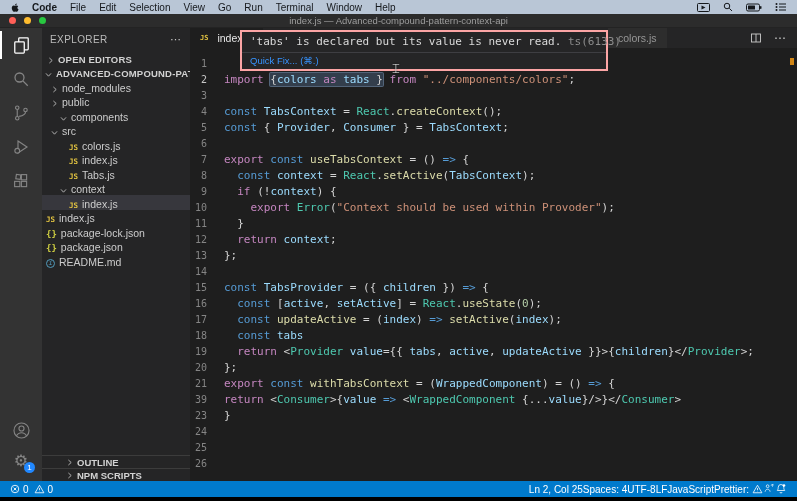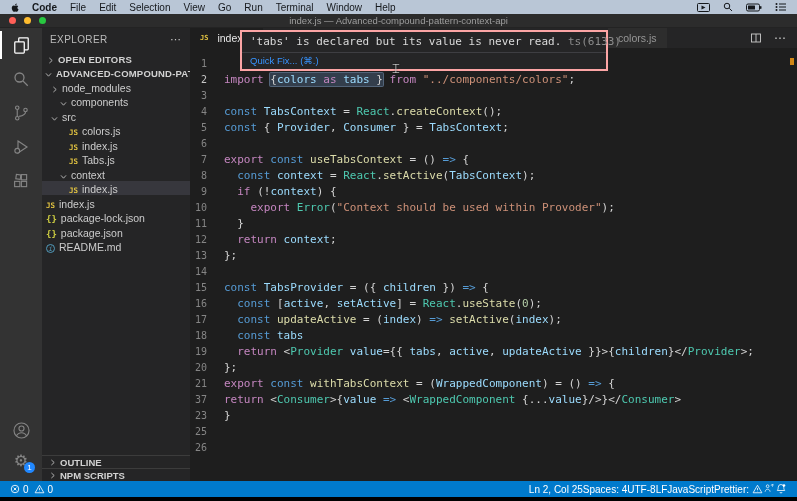--- a/index.html
+++ b/index.html
@@ -53,21 +53,21 @@
   .sb-row .chev { flex:none; color:#c5c5c5; margin-right:3px; }
   .sb-row .chev.exp { transform:rotate(90deg); }
   .sb-row.sel { background:#37373d; }
   .fi { flex:none; margin-right:4px; font-family:"DejaVu Sans Mono",monospace; }
   .fi.js { color:#e2c341; font-size:7.5px; font-weight:bold; }
   .fi.json { color:#cbcb41; font-size:9px; font-weight:bold; }
   .fi.info { width:9px; height:9px; border:1px solid #519aba; border-radius:50%; color:#519aba;
              font-size:7px; display:inline-flex; align-items:center; justify-content:center; font-style:italic; }
   .sb-panels { position:absolute; bottom:0; left:0; right:0; }
   .sb-panel { height:13px; border-top:1px solid #3c3c3c; display:flex; align-items:center;
-              font-size:9.5px; font-weight:bold; color:#d2d2d2; padding-left:6px; }
+              font-size:9.5px; font-weight:bold; color:#d2d2d2; padding-left:23px; }
   .sb-panel .chev { margin-right:3px; color:#c5c5c5; }
   
   .editor { flex:1; background:#1e1e1e; position:relative; overflow:hidden; }
   .tabbar { height:20px; background:#252526; display:flex; position:relative; }
   .tab { height:20px; display:flex; align-items:center; gap:5px; padding:0 10px; font-size:10.5px; }
   .tab.active { background:#1e1e1e; color:#e8e8e8; }
   .tab.inactive { position:absolute; left:418px; top:0; background:#2d2d2d; color:#969696; }
   .tab .fi.js { font-size:7px; }
   .editor-actions { position:absolute; right:10px; top:0; height:20px; display:flex; align-items:center; gap:12px; color:#cccccc; }
   .codearea {
@@ -238,20 +238,26 @@
           </svg>
         <span>ADVANCED-COMPOUND-PATTERN-C...</span>
       </div>
       <div id="tree">
           <div class="sb-row" style="padding-left: 8px;">
             <svg class="chev" viewBox="0 0 16 16" width="9" height="9">
               <path d="M6 3.5l5 4.5-5 4.5" fill="none" stroke="currentColor" stroke-width="1.5"></path>
             </svg>
             <span>node_modules</span>
           </div>
+          <div class="sb-row" style="padding-left: 8px;">
+            <svg class="chev" viewBox="0 0 16 16" width="9" height="9">
+              <path d="M6 3.5l5 4.5-5 4.5" fill="none" stroke="currentColor" stroke-width="1.5"></path>
+            </svg>
+            <span>public</span>
+          </div>
           <div class="sb-row" style="padding-left: 17px;">
             <svg class="chev exp" viewBox="0 0 16 16" width="9" height="9">
               <path d="M6 3.5l5 4.5-5 4.5" fill="none" stroke="currentColor" stroke-width="1.5"></path>
             </svg>
             <span>components</span>
           </div>
           <div class="sb-row" style="padding-left: 8px;">
             <svg class="chev exp" viewBox="0 0 16 16" width="9" height="9">
               <path d="M6 3.5l5 4.5-5 4.5" fill="none" stroke="currentColor" stroke-width="1.5"></path>
             </svg>
@@ -411,26 +417,30 @@
             </div>
             <div class="code-line">
               <span class="ln">20</span>
               <span class="code"><span class="tk-p">};</span></span>
             </div>
             <div class="code-line">
               <span class="ln">21</span>
               <span class="code"><span class="tk-k">export </span><span class="tk-s">const </span><span class="tk-f">withTabsContext </span><span class="tk-p">= (</span><span class="tk-v">WrappedComponent</span><span class="tk-p">) = () </span><span class="tk-s">=&gt;</span><span class="tk-p"> {</span></span>
             </div>
             <div class="code-line">
-              <span class="ln">37</span>
+              <span class="ln">39</span>
               <span class="code"><span class="tk-k">return </span><span class="tk-p">&lt;</span><span class="tk-c">Consumer</span><span class="tk-p">&gt;{</span><span class="tk-v">value</span><span class="tk-p"> </span><span class="tk-s">=&gt;</span><span class="tk-p"> &lt;</span><span class="tk-c">WrappedComponent</span><span class="tk-p"> {...</span><span class="tk-v">value</span><span class="tk-p">}/&gt;}&lt;/</span><span class="tk-c">Consumer</span><span class="tk-p">&gt;</span></span>
             </div>
             <div class="code-line">
               <span class="ln">23</span>
               <span class="code"><span class="tk-p">}</span></span>
+            </div>
+            <div class="code-line">
+              <span class="ln">24</span>
+              <span class="code"></span>
             </div>
             <div class="code-line">
               <span class="ln">25</span>
             </div>
             <div class="code-line">
               <span class="ln">26</span>
               <span class="code"></span>
             </div>
           </div>
       </div>

